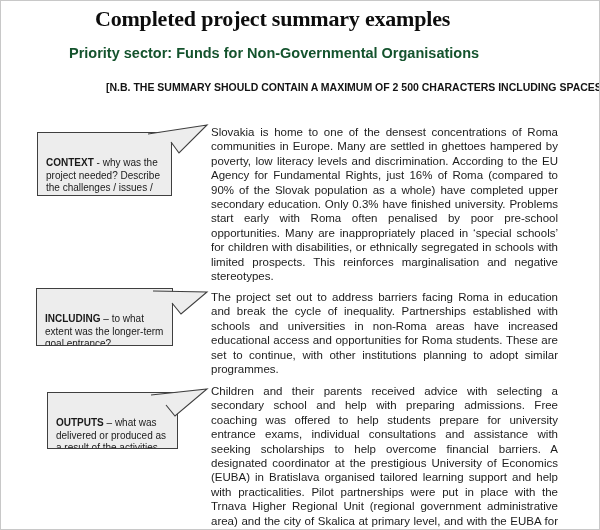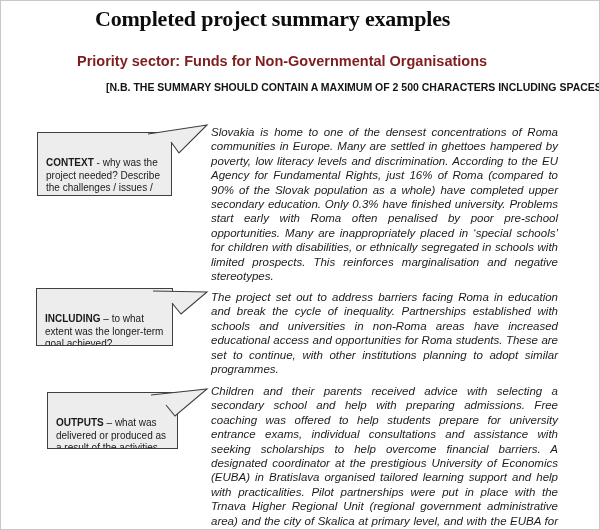--- a/index.html
+++ b/index.html
@@ -13,22 +13,22 @@
     color:var(--text,#1a1a1a);
     overflow:hidden;
   }
   .title{
     position:absolute;left:94px;top:5px;margin:0;
     font-size:22px;font-weight:bold;letter-spacing:-0.2px;color:#0d0d0d;
     white-space:nowrap;
     font-family:Liberation Serif, serif;
   }
   .subtitle{
-    position:absolute;left:68px;top:44px;margin:8px;
-    font-size:14.5px;font-weight:bold;color:#7f1d1d;
+    position:absolute;left:68px;top:44px;margin:0;
+    font-size:14.5px;font-weight:bold;color:#14532d;
     white-space:nowrap;
   }
   .note{
     position:absolute;left:68px;top:80px;
     font-size:10.5px;font-weight:bold;color:#141414;
     white-space:nowrap;
     padding-left:37px;
   }
   .callout{
     position:absolute;
@@ -42,21 +42,20 @@
   }
   .callout b{font-weight:bold;}
   .box-context{left:36px;top:131px;width:135px;height:64px;}
   .box-objective{left:35px;top:287px;width:137px;height:58px;}
   .box-outputs{left:46px;top:391px;width:131px;height:57px;}
   .para{
     position:absolute;left:210px;width:347px;margin:0;
     font-size:11.5px;line-height:14.4px;
     text-align:justify;text-align-last:left;
     color:#1c1c1c;
-    font-style:italic;
   }
   .para-context{top:124px;}
   .para-objective{top:289px;}
   .para-outputs{top:383px;}
   .tails{
     position:absolute;left:0;top:0;width:600px;height:530px;
     pointer-events:none;
   }
   .tail-fill{fill:var(--callout-fill,#ededed);stroke:none;}
   .tail-stroke{fill:none;stroke:var(--callout-border,#3f3f3f);stroke-width:1.1;stroke-linejoin:miter;}
@@ -65,21 +64,21 @@
 <body>
 
 <div class="page">
 
   <h1 class="title">Completed project summary examples</h1>
   <h2 class="subtitle">Priority sector: Funds for Non-Governmental Organisations</h2>
   <div class="note">[N.B. THE SUMMARY SHOULD CONTAIN A MAXIMUM OF 2 500 CHARACTERS INCLUDING SPACES]</div>
 
   <div class="callout box-context"><b>CONTEXT</b><span> - why was the project needed? Describe the challenges / issues / problems (fact-based)</span></div>
 
-  <div class="callout box-objective"><b>INCLUDING</b><span> – to what extent was the longer-term goal achieved?</span></div>
+  <div class="callout box-objective"><b>INCLUDING</b><span> – to what extent was the longer-term goal entrance?</span></div>
 
   <div class="callout box-outputs"><b>OUTPUTS</b><span> – what was delivered or produced as a result of the activities financed by the project?</span></div>
 
   <p class="para para-context">Slovakia is home to one of the densest concentrations of Roma communities in Europe. Many are settled in ghettoes hampered by poverty, low literacy levels and discrimination. According to the EU Agency for Fundamental Rights, just 16% of Roma (compared to 90% of the Slovak population as a whole) have completed upper secondary education. Only 0.3% have finished university. Problems start early with Roma often penalised by poor pre-school opportunities. Many are inappropriately placed in ‘special schools’ for children with disabilities, or ethnically segregated in schools with limited prospects. This reinforces marginalisation and negative stereotypes.</p>
   <p class="para para-objective">The project set out to address barriers facing Roma in education and break the cycle of inequality. Partnerships established with schools and universities in non-Roma areas have increased educational access and opportunities for Roma students. These are set to continue, with other institutions planning to adopt similar programmes.</p>
   <p class="para para-outputs">Children and their parents received advice with selecting a secondary school and help with preparing admissions. Free coaching was offered to help students prepare for university entrance exams, individual consultations and assistance with seeking scholarships to help overcome financial barriers. A designated coordinator at the prestigious University of Economics (EUBA) in Bratislava organised tailored learning support and help with practicalities. Pilot partnerships were put in place with the Trnava Higher Regional Unit (regional government administrative area) and the city of Skalica at primary level, and with the EUBA for third level.</p>
 
   <svg class="tails" viewBox="0 0 600 530">
     <g>
       <polygon class="tail-fill" points="147,133 206,124 178,152 170,141"></polygon>

